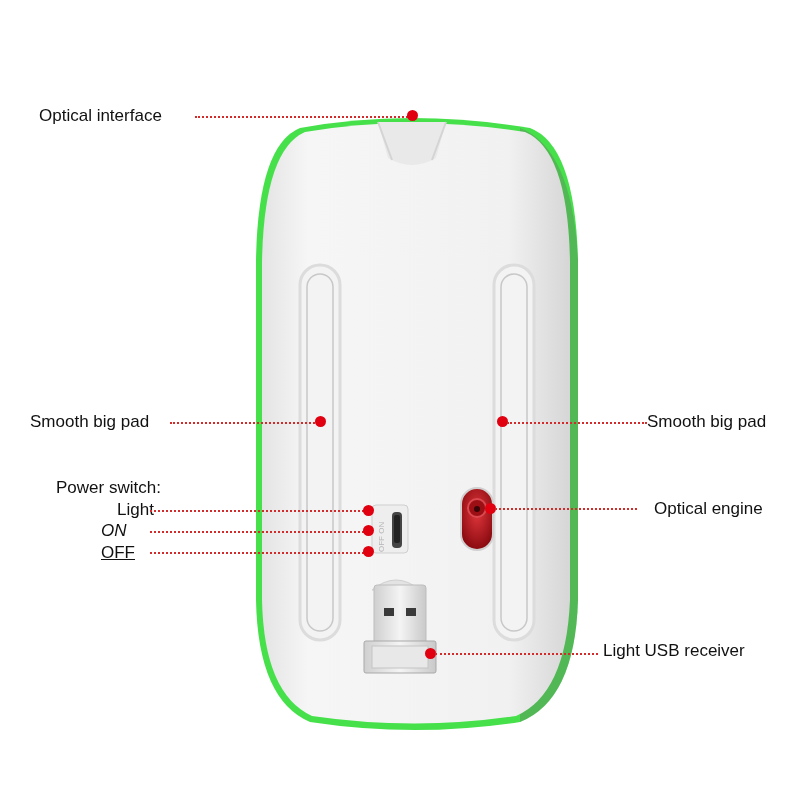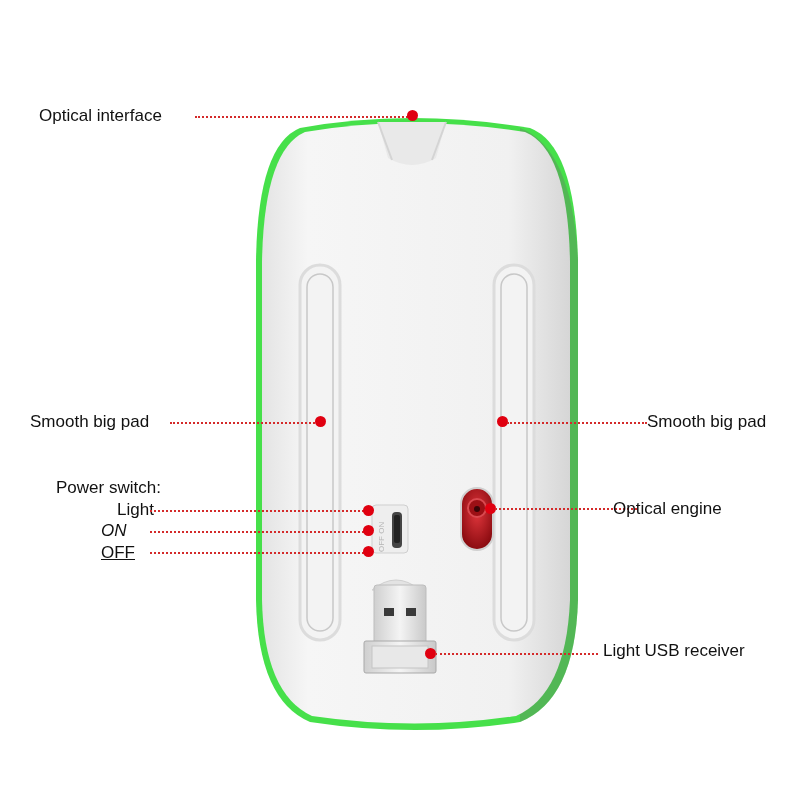--- a/index.html
+++ b/index.html
@@ -82,17 +82,17 @@
 <div class="dot" style="left:363px;top:505px;"></div>
 <div class="label" style="left:101px;top:521px;font-style:italic;">ON</div>
 <div class="line" style="left:150px;top:531px;width:218px;"></div>
 <div class="dot" style="left:363px;top:525px;"></div>
 <div class="label" style="left:101px;top:543px;text-decoration:underline;">OFF</div>
 <div class="line" style="left:150px;top:552px;width:218px;"></div>
 <div class="dot" style="left:363px;top:546px;"></div>
 
 <div class="dot" style="left:485px;top:503px;"></div>
 <div class="line" style="left:495px;top:508px;width:142px;"></div>
-<div class="label" style="left:613px;top:499px;">Optical engine</div>
+<div class="label" style="left:654px;top:499px;">Optical engine</div>
 
 <div class="dot" style="left:425px;top:648px;"></div>
 <div class="line" style="left:435px;top:653px;width:163px;"></div>
 <div class="label" style="left:603px;top:641px;">Light USB receiver</div>
 
 </body></html>

